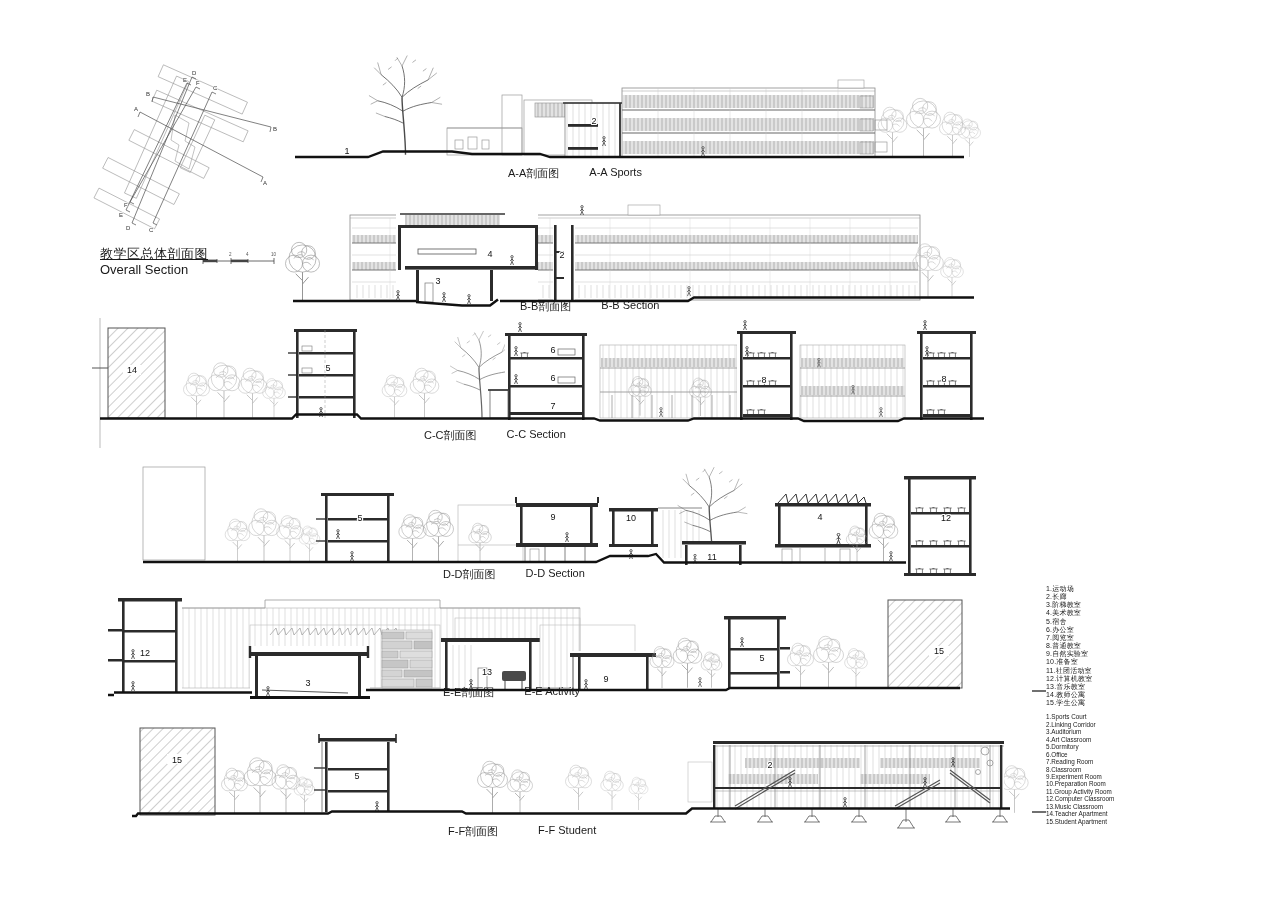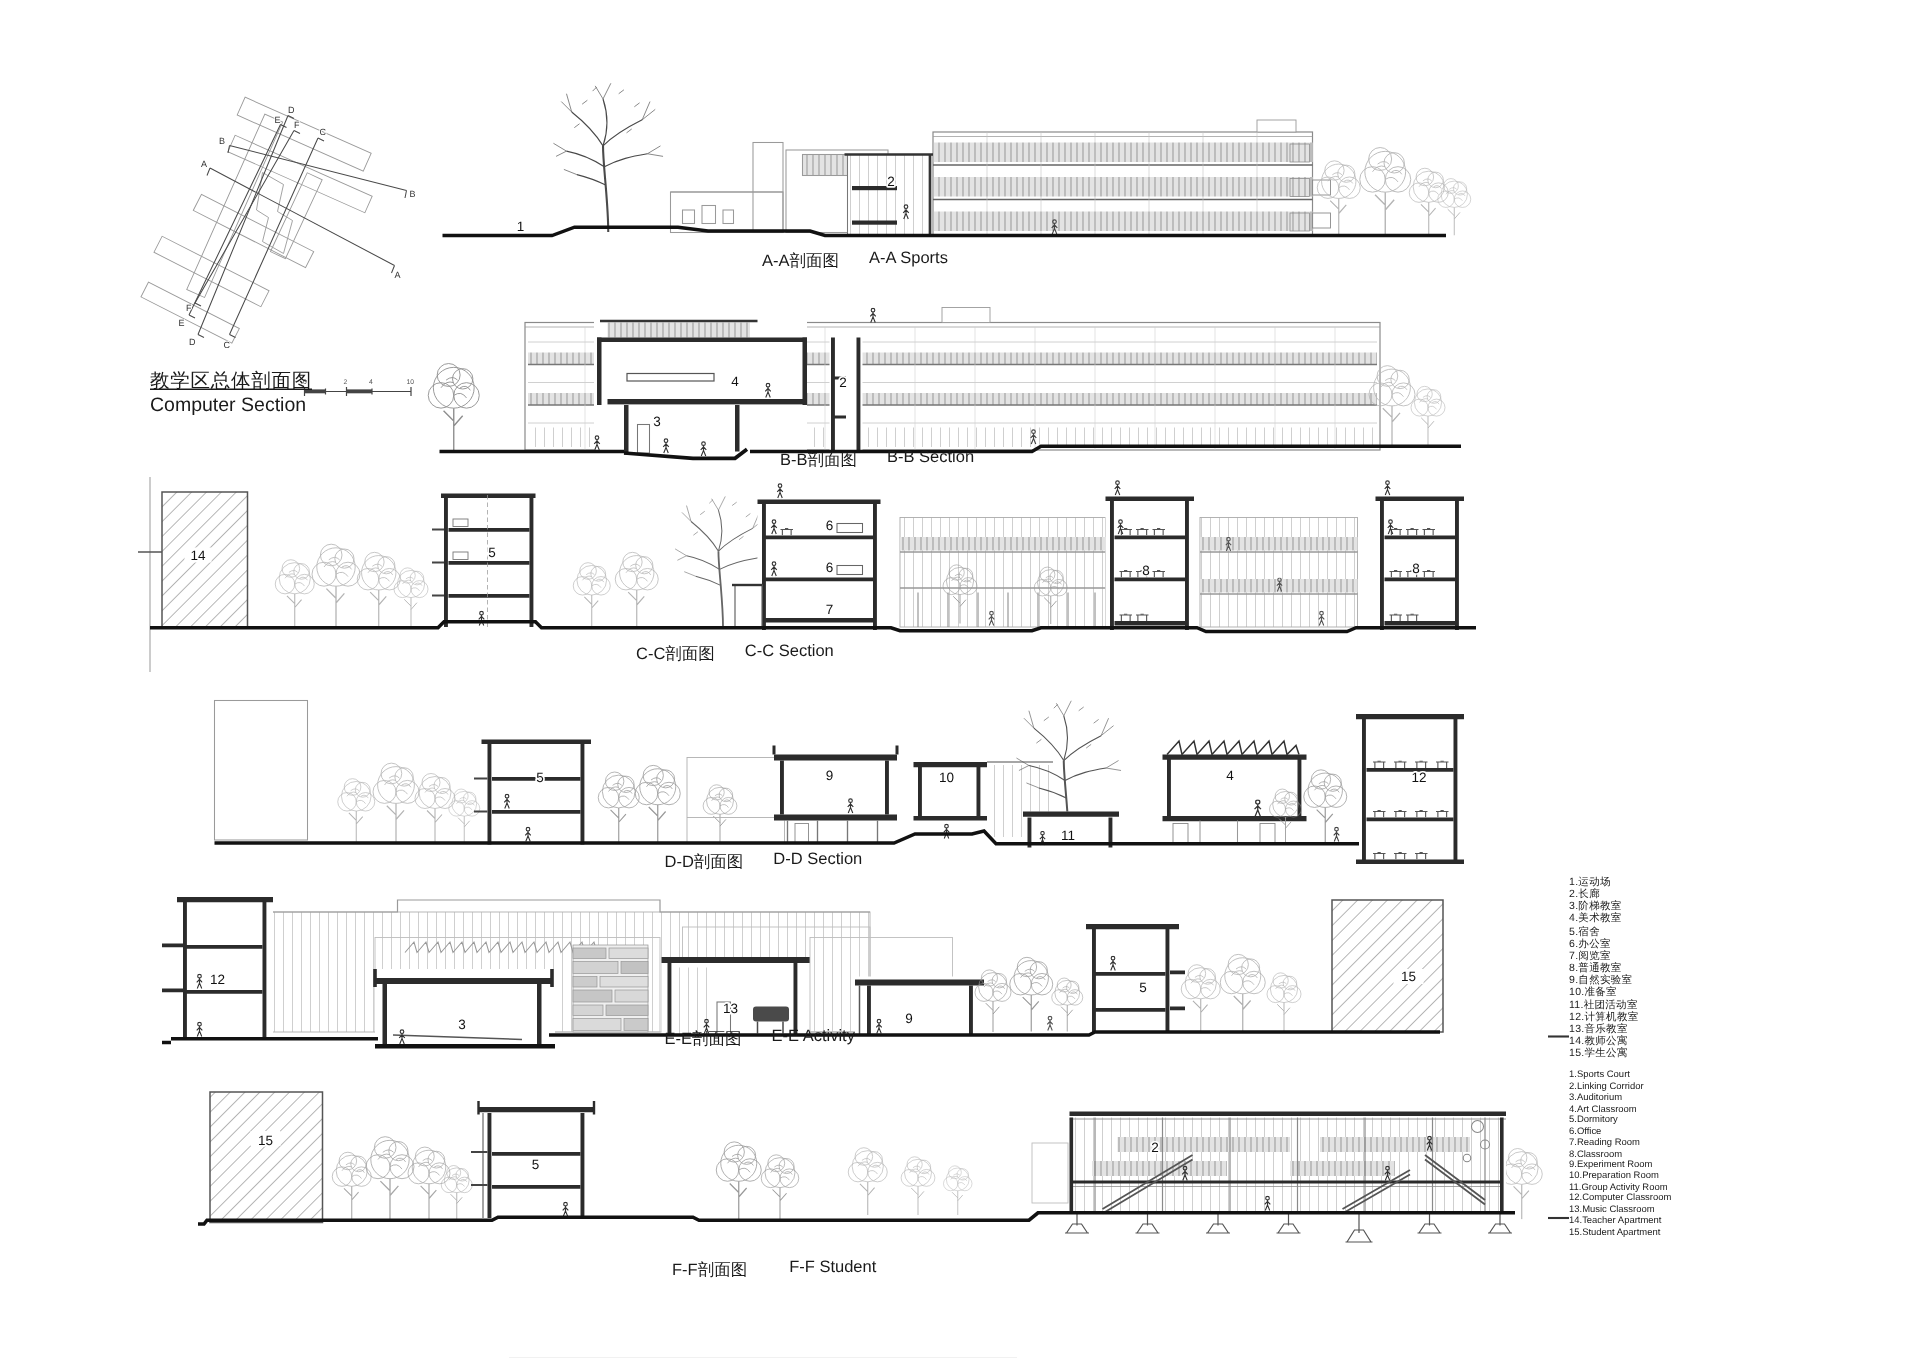--- a/index.html
+++ b/index.html
@@ -6,22 +6,22 @@
   .sheet{position:relative;width:1280px;height:905px;background:#ffffff;overflow:hidden;
          font-family:"Liberation Sans",sans-serif;color:#1a1a1a;}
   .art{position:absolute;left:0;top:0;}
   svg text{font-family:"Liberation Sans",sans-serif;font-size:9px;fill:#111;
            paint-order:stroke;stroke:#ffffff;stroke-width:2.2px;stroke-linejoin:round;}
   svg text.kp{font-size:6px;stroke-width:1.2px;fill:#333;}
   svg text.sc{font-size:4.5px;stroke-width:1px;fill:#555;}
   .titleblock{position:absolute;left:100px;top:246px;line-height:1.2;}
   .titleblock .zh{font-size:13px;letter-spacing:.5px;text-decoration:underline;}
   .titleblock .en{font-size:13px;}
-  .seclabel{position:absolute;display:flex;gap:20px;font-size:11px;white-space:nowrap;}
-  .seclabel.ff{gap:28px;margin-top:15px;}
+  .seclabel{position:absolute;display:flex;gap:30px;font-size:11px;white-space:nowrap;}
+  .seclabel.ff{gap:40px;}
   .legend{position:absolute;left:1046px;top:585px;width:160px;}
   .legend .zh{font-size:7px;line-height:8.15px;letter-spacing:.2px;}
   .legend .en{font-size:6.3px;line-height:7.45px;margin-top:6px;}
   .legend div{white-space:nowrap;}
 </style>
 </head>
 <body>
 
 <div class="sheet">
 
@@ -644,21 +644,21 @@
   <path d="M1032,812 H1046" stroke="#333" stroke-width="1.4"></path>
   <rect x="167" y="754" width="20" height="10" fill="#fff"></rect>
   <text x="177" y="763" text-anchor="middle">15</text>
   <text x="357" y="779" text-anchor="middle">5</text>
   <text x="770" y="768" text-anchor="middle">2</text>
 </g>
 </svg>
 
 <div class="titleblock">
   <div class="zh">教学区总体剖面图</div>
-  <div class="en">Computer Section</div>
+  <div class="en">Overall Section</div>
 </div>
 
 <div class="seclabel" style="left:508px;top:166px">
   <span>A-A剖面图</span>
   <span>A-A Sports</span>
 </div>
 <div class="seclabel" style="left:520px;top:299px">
   <span>B-B剖面图</span>
   <span>B-B Section</span>
 </div>

